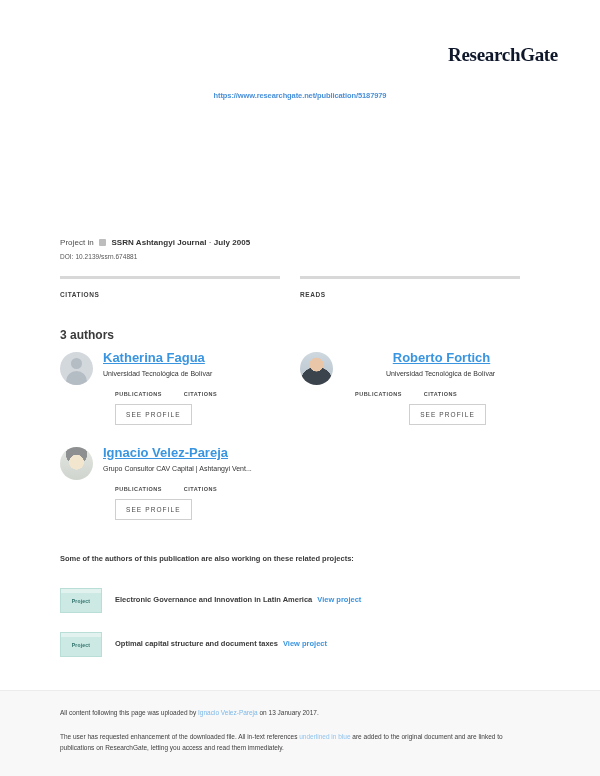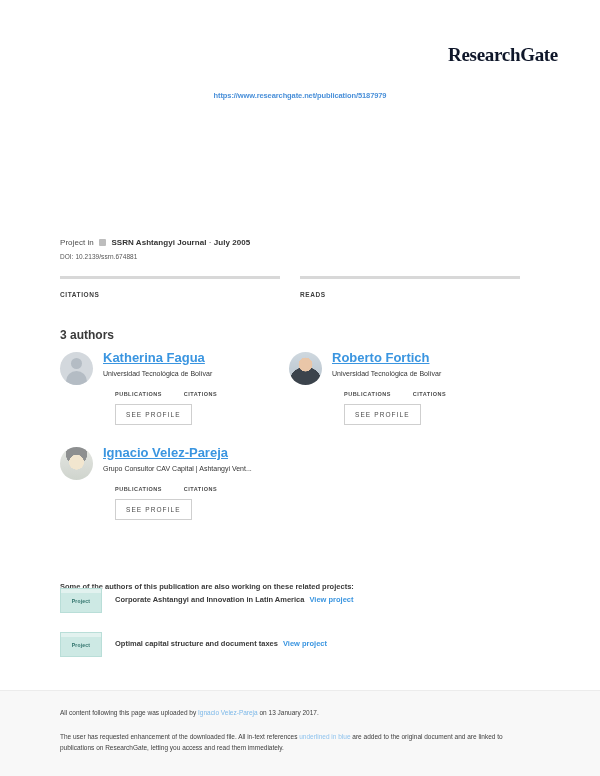--- a/index.html
+++ b/index.html
@@ -99,21 +99,21 @@
     font-size:12px;font-weight:bold;color:#3a3a3a;
   }
   .authors-grid{
     position:absolute;left:60px;top:348px;width:490px;
   }
   .author{
     position:absolute;
     width:240px;
   }
   .a0{left:0;top:0;}
-  .a1{left:229px;top:0;}
+  .a1{left:240px;top:0;text-align:center;}
   .a2{left:0;top:95px;}
 
   .avatar{
     position:absolute;left:0;top:4px;
     width:33px;height:33px;border-radius:50%;
     overflow:hidden;
     background:#d3d8dd;
   }
   .avatar.generic::before{
     content:"";
@@ -165,21 +165,20 @@
     letter-spacing:1.1px;
     padding:6px 10px 5px 10px;
     line-height:8px;
   }
 
   
   .proj-head{
     position:absolute;left:60px;top:554px;
     font-size:7.5px;font-weight:bold;color:#3a3a3a;
     white-space:nowrap;
-    margin-top:28px;
   }
   .proj-row{
     position:absolute;left:60px;width:470px;height:26px;
   }
   .p0{top:588px;}
   .p1{top:632px;}
   .proj-thumb{
     position:absolute;left:0;top:0;
     width:42px;height:25px;
     background:#cde9e4;
@@ -323,21 +322,21 @@
     </div>
 
     <div class="proj-head">Some of the authors of this publication are also working on these related projects:</div>
 
     <div class="proj-row p0">
       <div class="proj-thumb">
         <div class="bar"></div>
         <span>Project</span>
       </div>
       <div class="proj-text">
-        <span>Corporate Ashtangyi and Innovation in Latin America</span><a class="proj-link" href="#">View project</a>
+        <span>Electronic Governance and Innovation in Latin America</span><a class="proj-link" href="#">View project</a>
       </div>
     </div>
 
     <div class="proj-row p1">
       <div class="proj-thumb">
         <div class="bar"></div>
         <span>Project</span>
       </div>
       <div class="proj-text">
         <span>Optimal capital structure and document taxes</span><a class="proj-link" href="#">View project</a>

